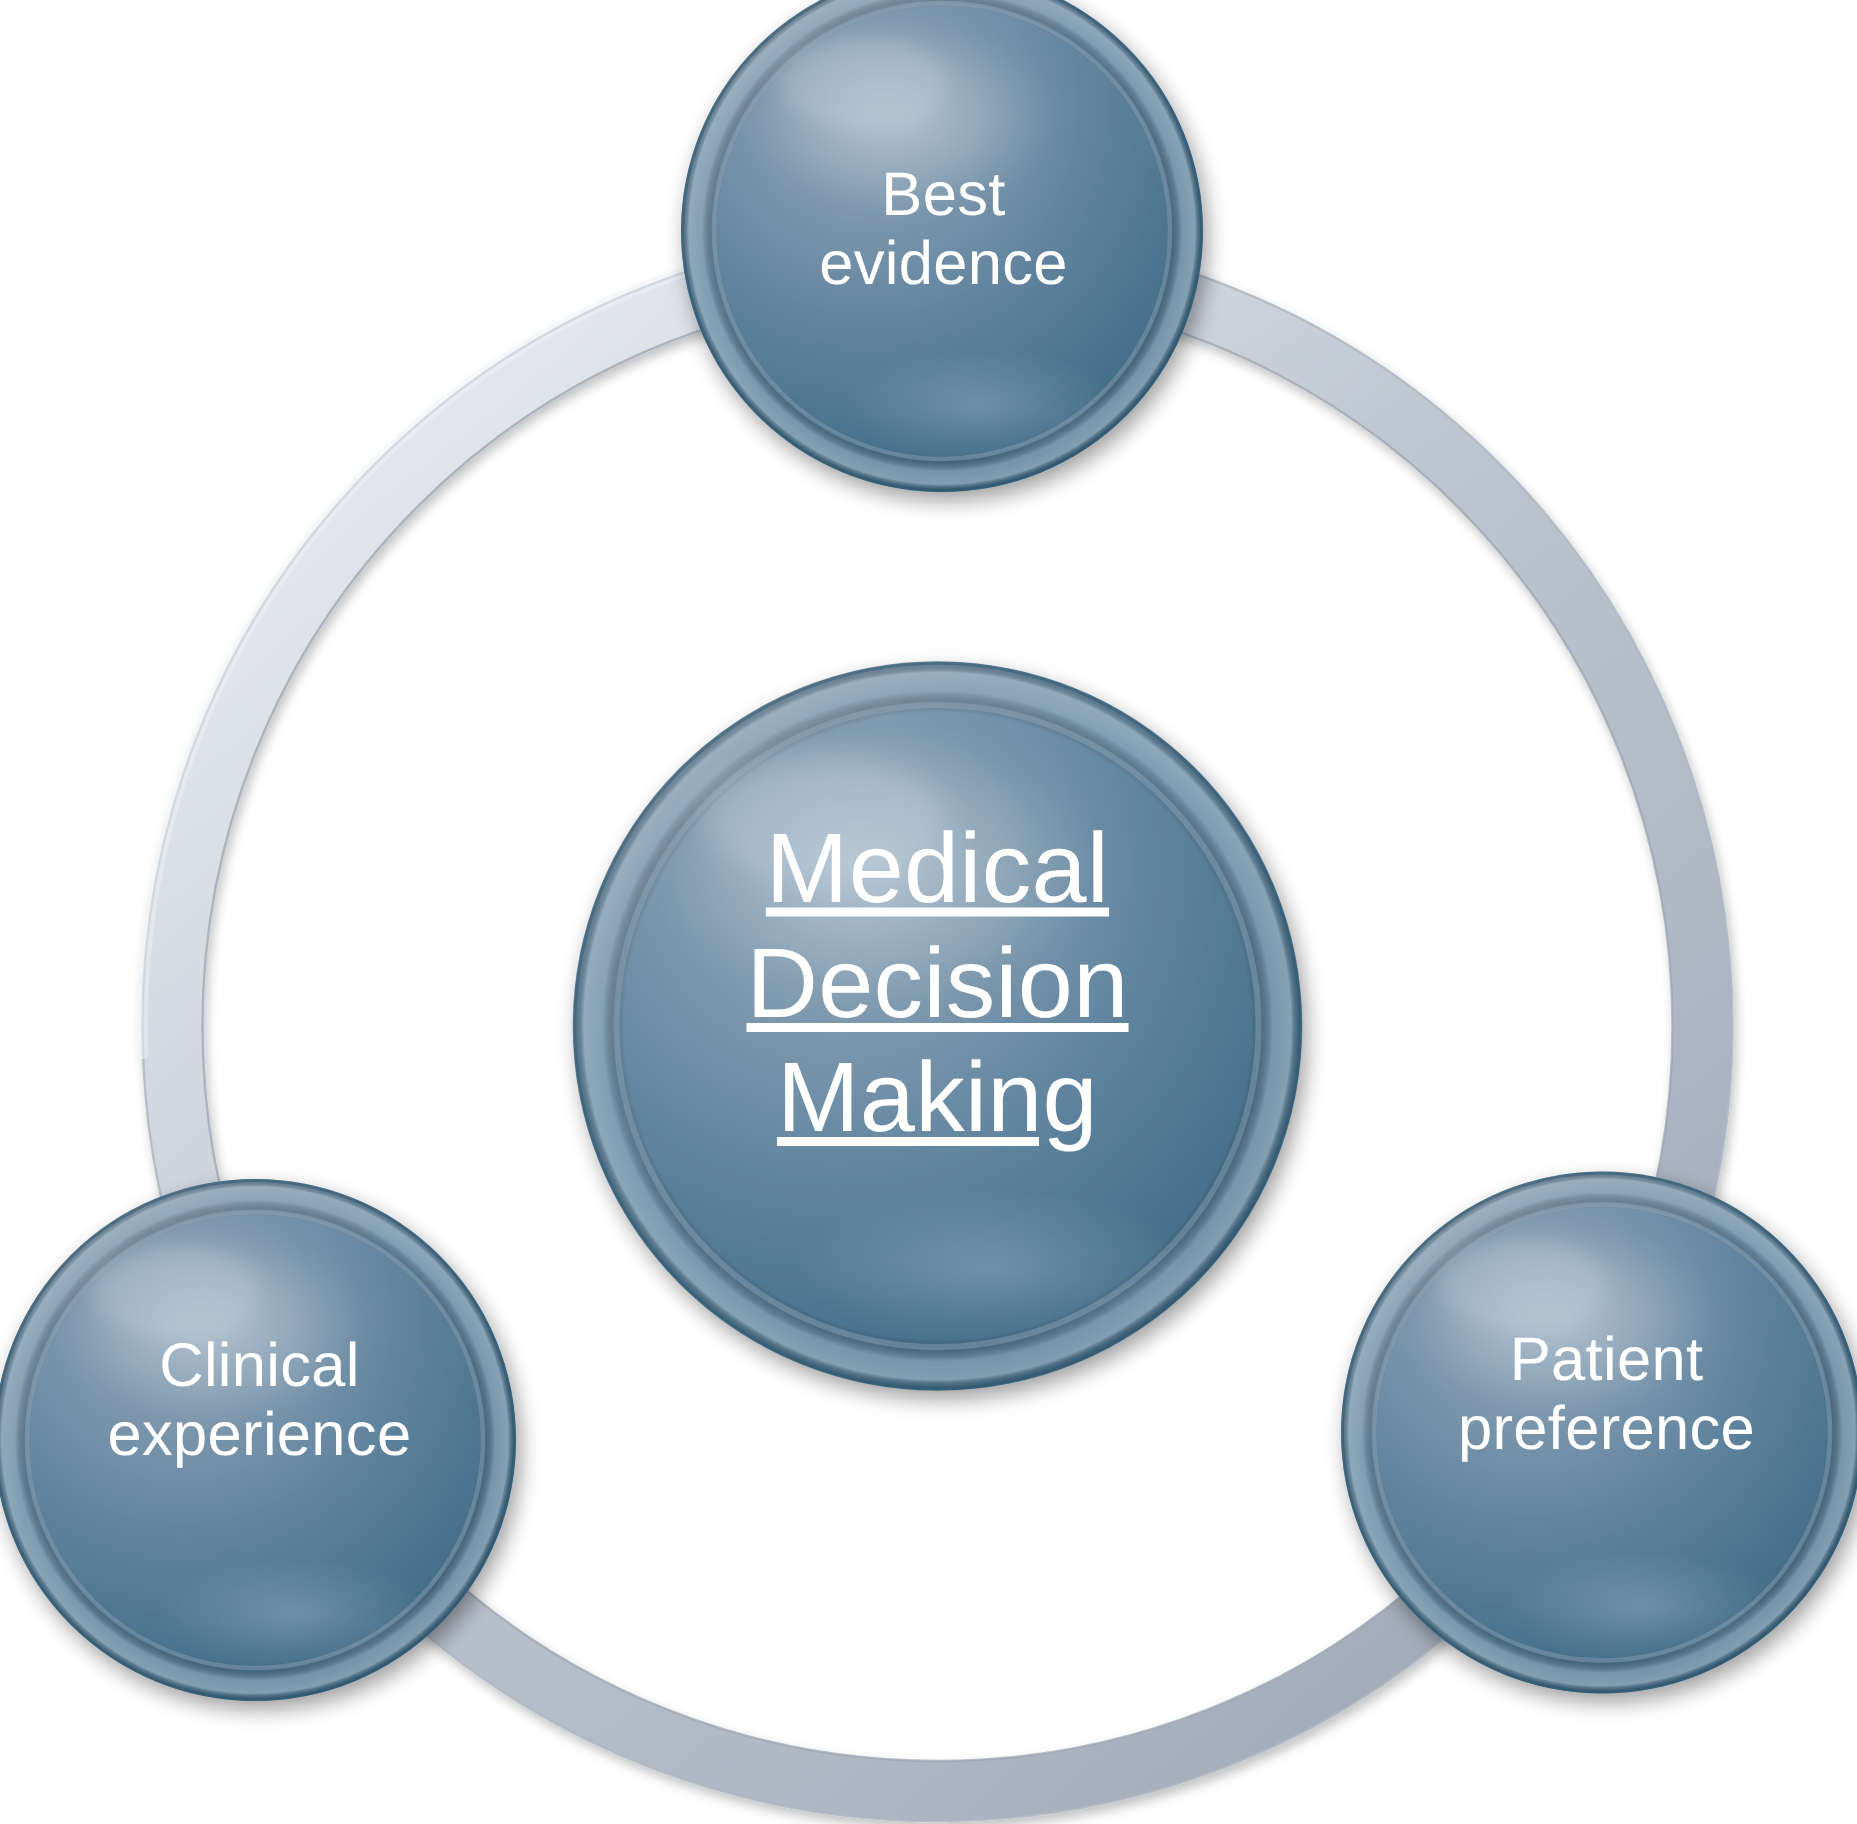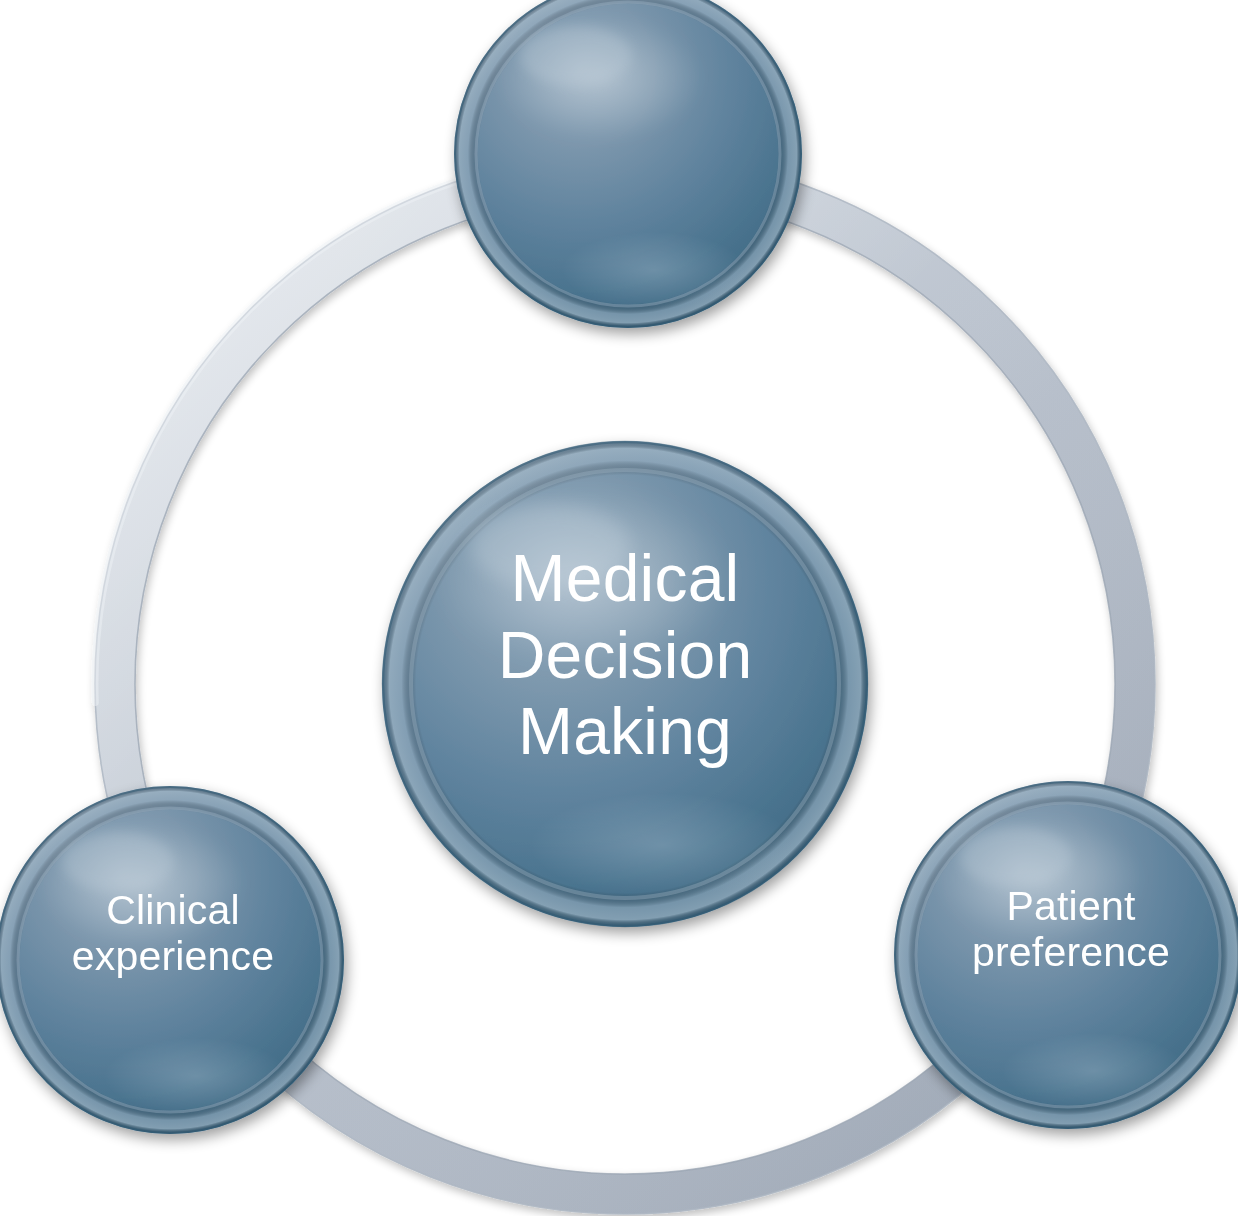--- a/index.html
+++ b/index.html
@@ -39,20 +39,21 @@
     pointer-events: none;
     white-space: pre-line;
     text-rendering: optimizeLegibility;
   }
   #center-label {
     left: 383px;
     top: 540px;
     width: 484px;
     font-size: 66px;
     line-height: 1.16;
+    text-decoration: underline;
   }
   #top-label {
     left: 455px;
     top: 107px;
     width: 348px;
     font-size: 41px;
   }
   #left-label {
     left: -2px;
     top: 888px;
@@ -198,20 +199,22 @@
       <ellipse cx="585" cy="578" rx="150" ry="92" fill="url(#glossTop)" filter="url(#blurLight)"></ellipse>
       <ellipse cx="550" cy="546" rx="80" ry="42" fill="#c8d6e0" opacity="0.32" filter="url(#blurLight)"></ellipse>
       <ellipse cx="662" cy="845" rx="132" ry="52" fill="url(#bounceLight)"></ellipse>
     </g>
   </svg>
 
   <div class="node-label" id="center-label">Medical
 Decision
 Making</div>
 
+  <div class="node-label" id="top-label">Best
+evidence</div>
 
   <div class="node-label" id="left-label">Clinical
 experience</div>
 
   <div class="node-label" id="right-label">Patient
 preference</div>
 
 </div>
 
 </body></html>

